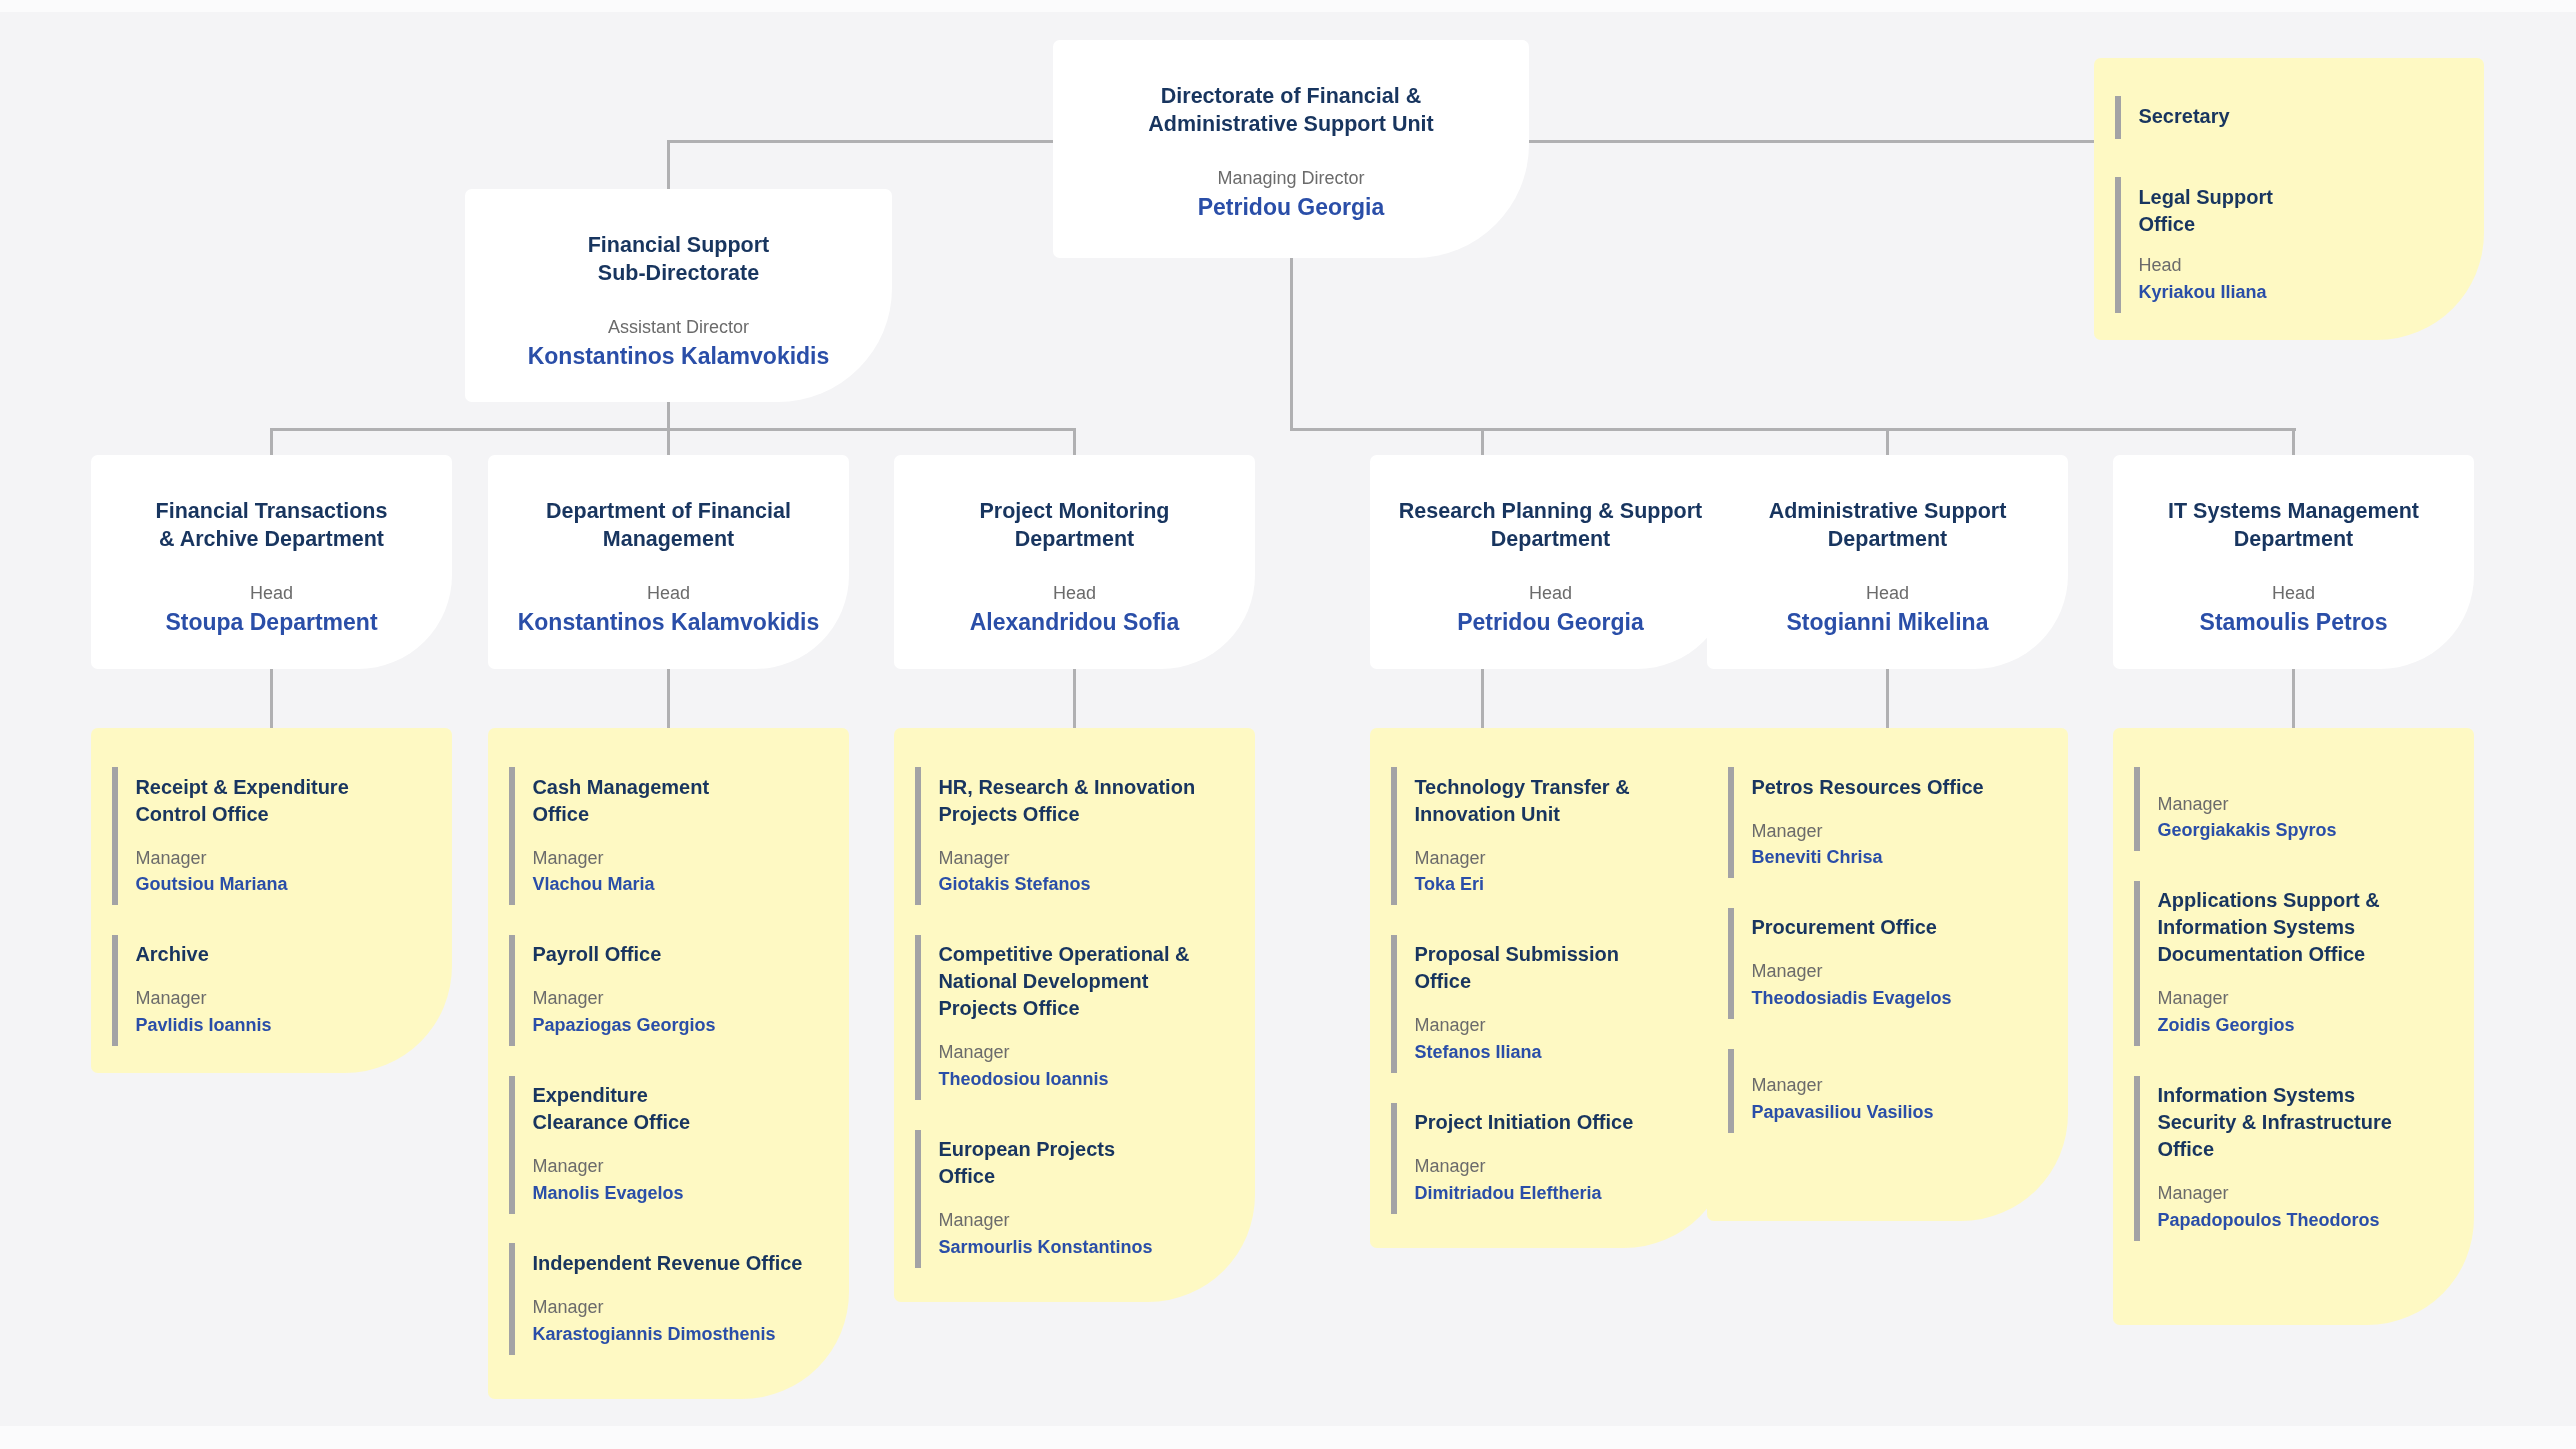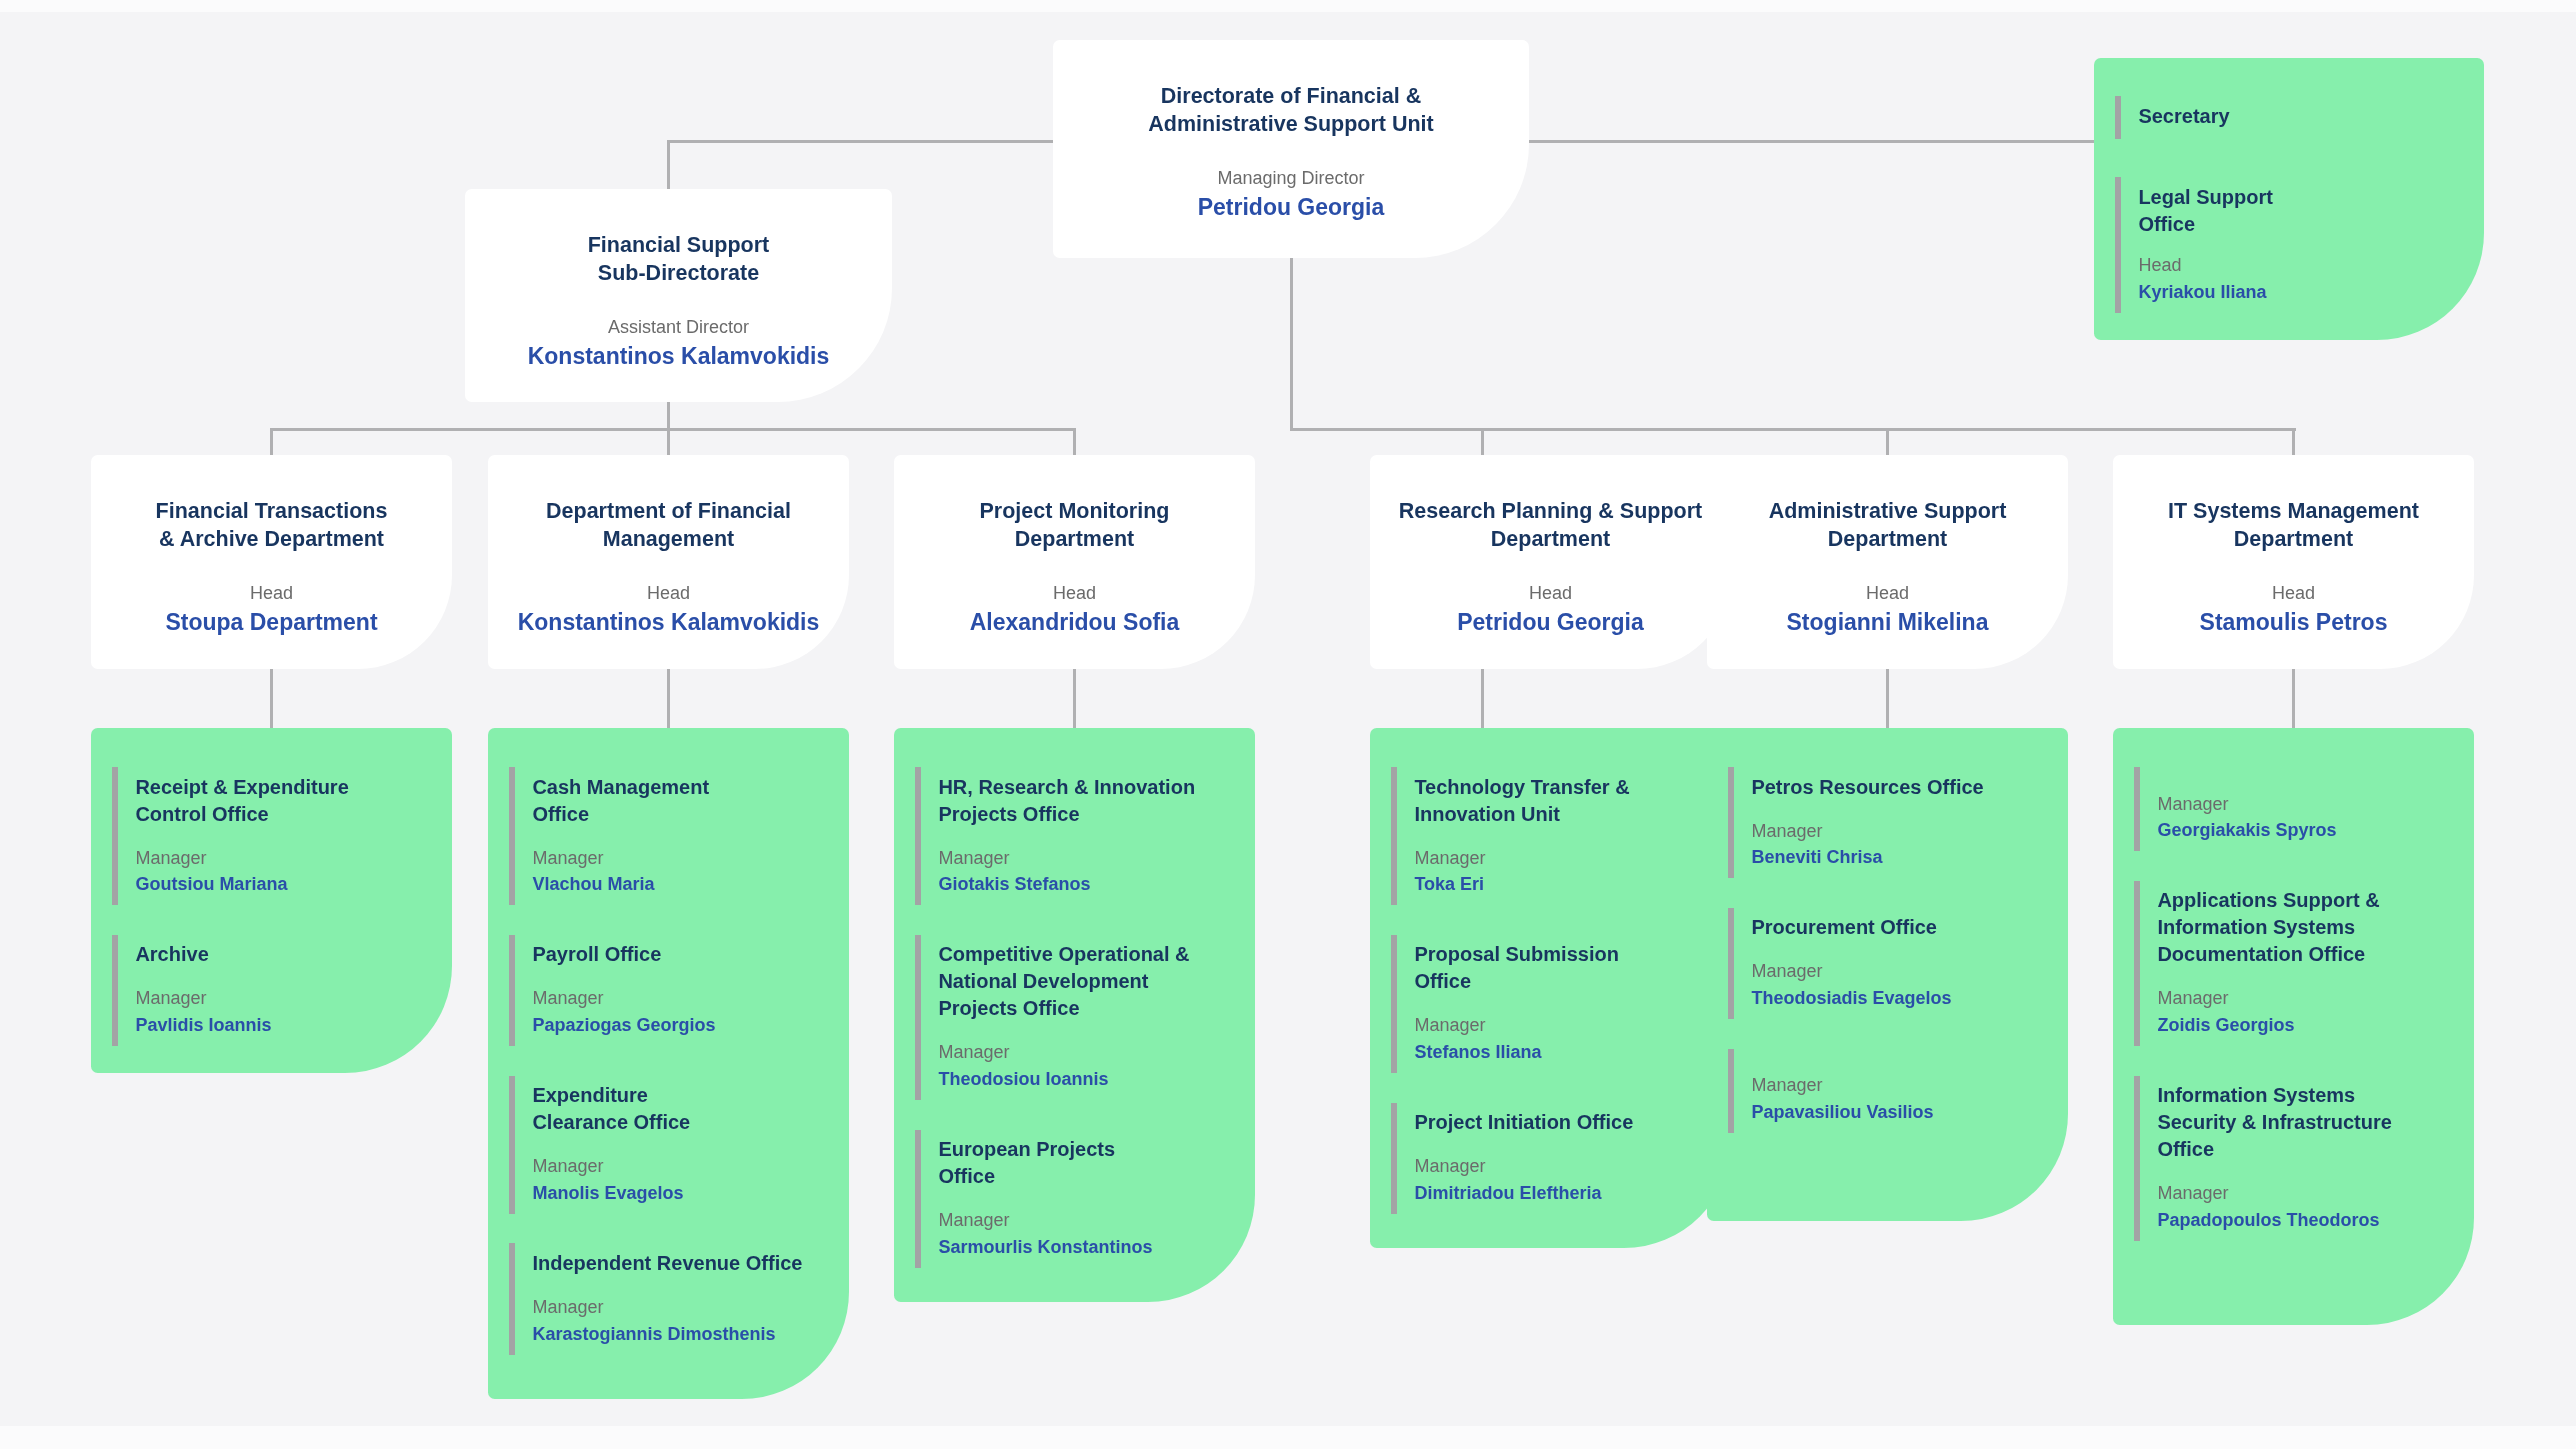--- a/index.html
+++ b/index.html
@@ -44,21 +44,21 @@
     color:#2a4ea8;
     font-weight:bold;
     font-size:23px;
     line-height:21.5px;
     margin-top:9.4px;
   }
 
   
   .card{
     position:absolute;
-    background:#86efac;
+    background:#fef9c3;
     border-radius:6.7px 6.7px 107px 6.7px;
     box-sizing:border-box;
     padding:39px 16px 27px 21px;
   }
   .office{
     border-left:6px solid #a3a3a5;
     padding:6.7px 0 9.4px 17.4px;
     margin-bottom:29.5px;
   }
   .office:last-child{margin-bottom:0;}

